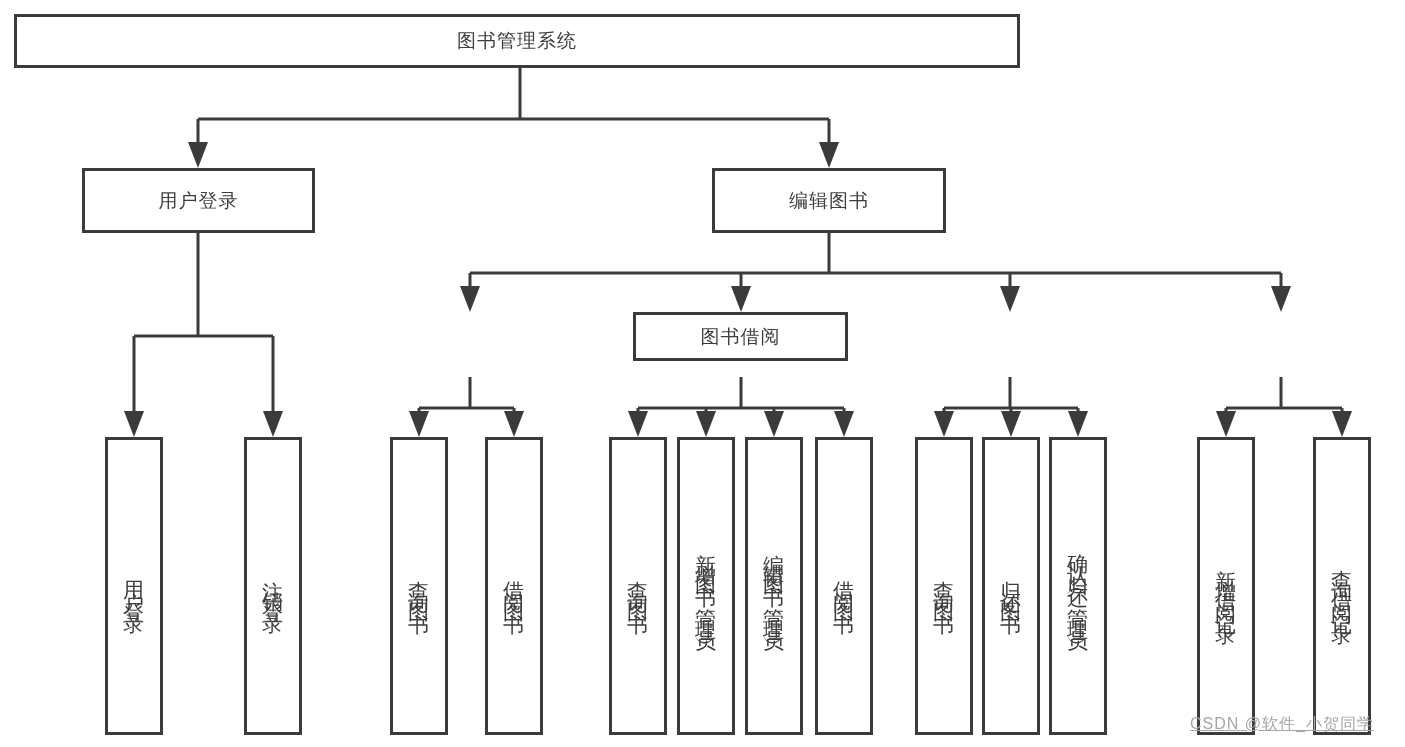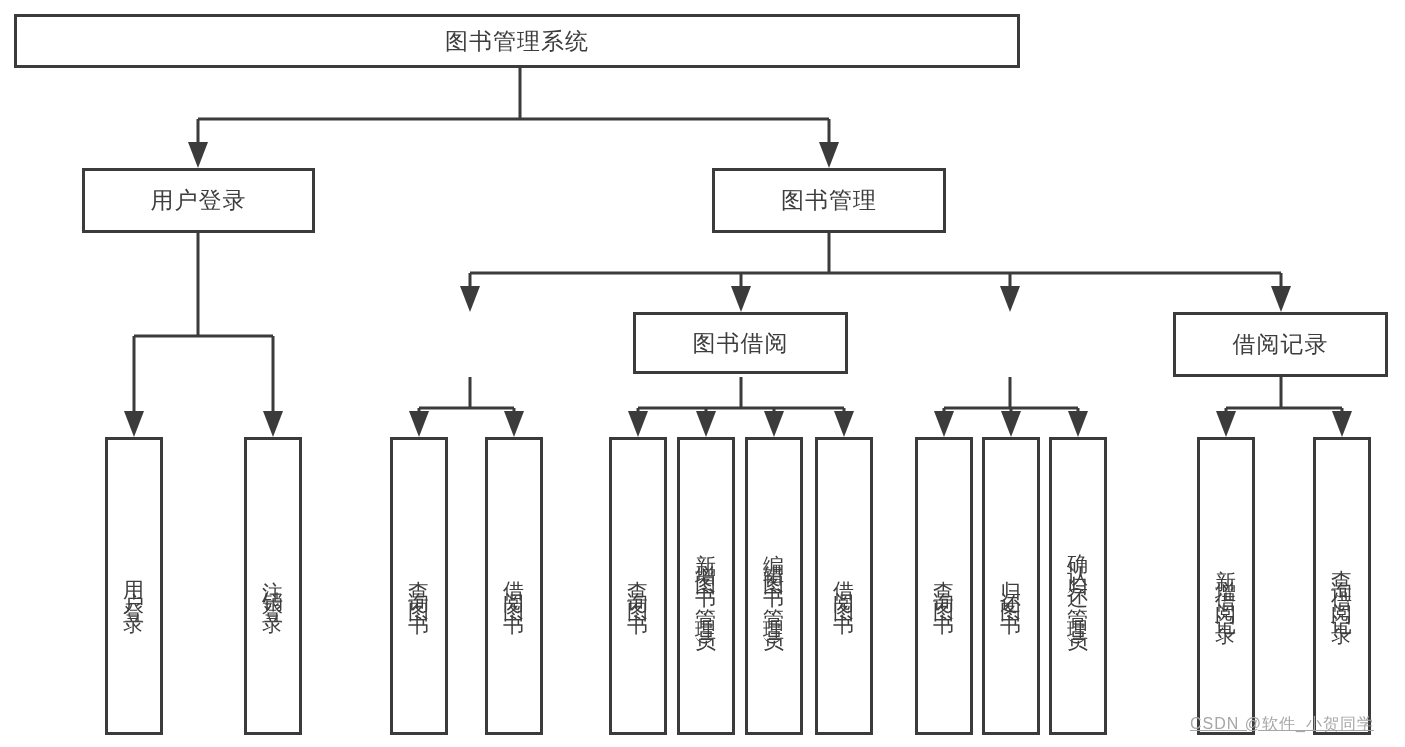--- a/index.html
+++ b/index.html
@@ -12,21 +12,21 @@
   }
   .stage { position: absolute; left: 0; top: 0; width: 1405px; height: 747px; }
   svg.connectors { position: absolute; left: 0; top: 0; z-index: 1; }
   .node {
     position: absolute; z-index: 2;
     background: #ffffff;
     border: 3px solid var(--line, #3b3b3b);
     display: flex; align-items: center; justify-content: center;
     text-align: center;
   }
-  .hnode { font-size: 23px; letter-spacing: 1px; }
+  .hnode { font-size: 19px; letter-spacing: 1px; }
   .vnode span {
     writing-mode: vertical-rl;
     text-orientation: mixed;
     font-size: 21px;
     line-height: 1.0;
     letter-spacing: 11px;
     white-space: nowrap;
   }
   .watermark {
     position: absolute; z-index: 3;
@@ -86,28 +86,25 @@
   </svg>
 
   <div class="node hnode" style="left:14px; top:14px; width:1006px; height:54px">
     <span>图书管理系统</span>
   </div>
 
   <div class="node hnode" style="left:82px; top:168px; width:233px; height:65px">
     <span>用户登录</span>
   </div>
   <div class="node hnode" style="left:712px; top:168px; width:234px; height:65px">
-    <span>图书管理</span>
+    <span>编辑图书</span>
   </div>
 
-  <div class="node hnode" style="left:633px; top:312px; width:215px; height:62px">
+  <div class="node hnode" style="left:633px; top:312px; width:215px; height:49px">
     <span>图书借阅</span>
-  </div>
-  <div class="node hnode" style="left:1173px; top:312px; width:215px; height:65px">
-    <span>借阅记录</span>
   </div>
 
   <div class="node vnode" style="left:105px; top:437px; width:58px; height:298px">
     <span>用户登录</span>
   </div>
   <div class="node vnode" style="left:244px; top:437px; width:58px; height:298px">
     <span>注销登录</span>
   </div>
 
   <div class="node vnode" style="left:390px; top:437px; width:58px; height:298px">

